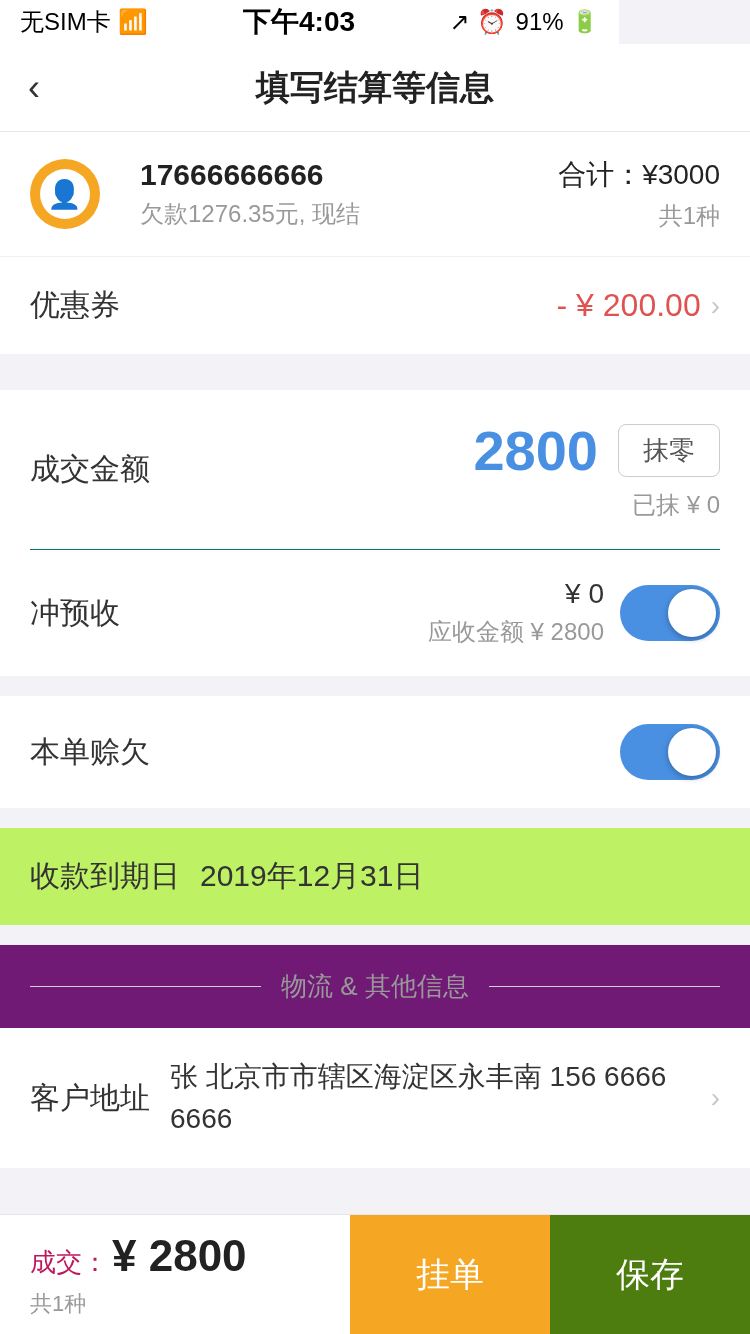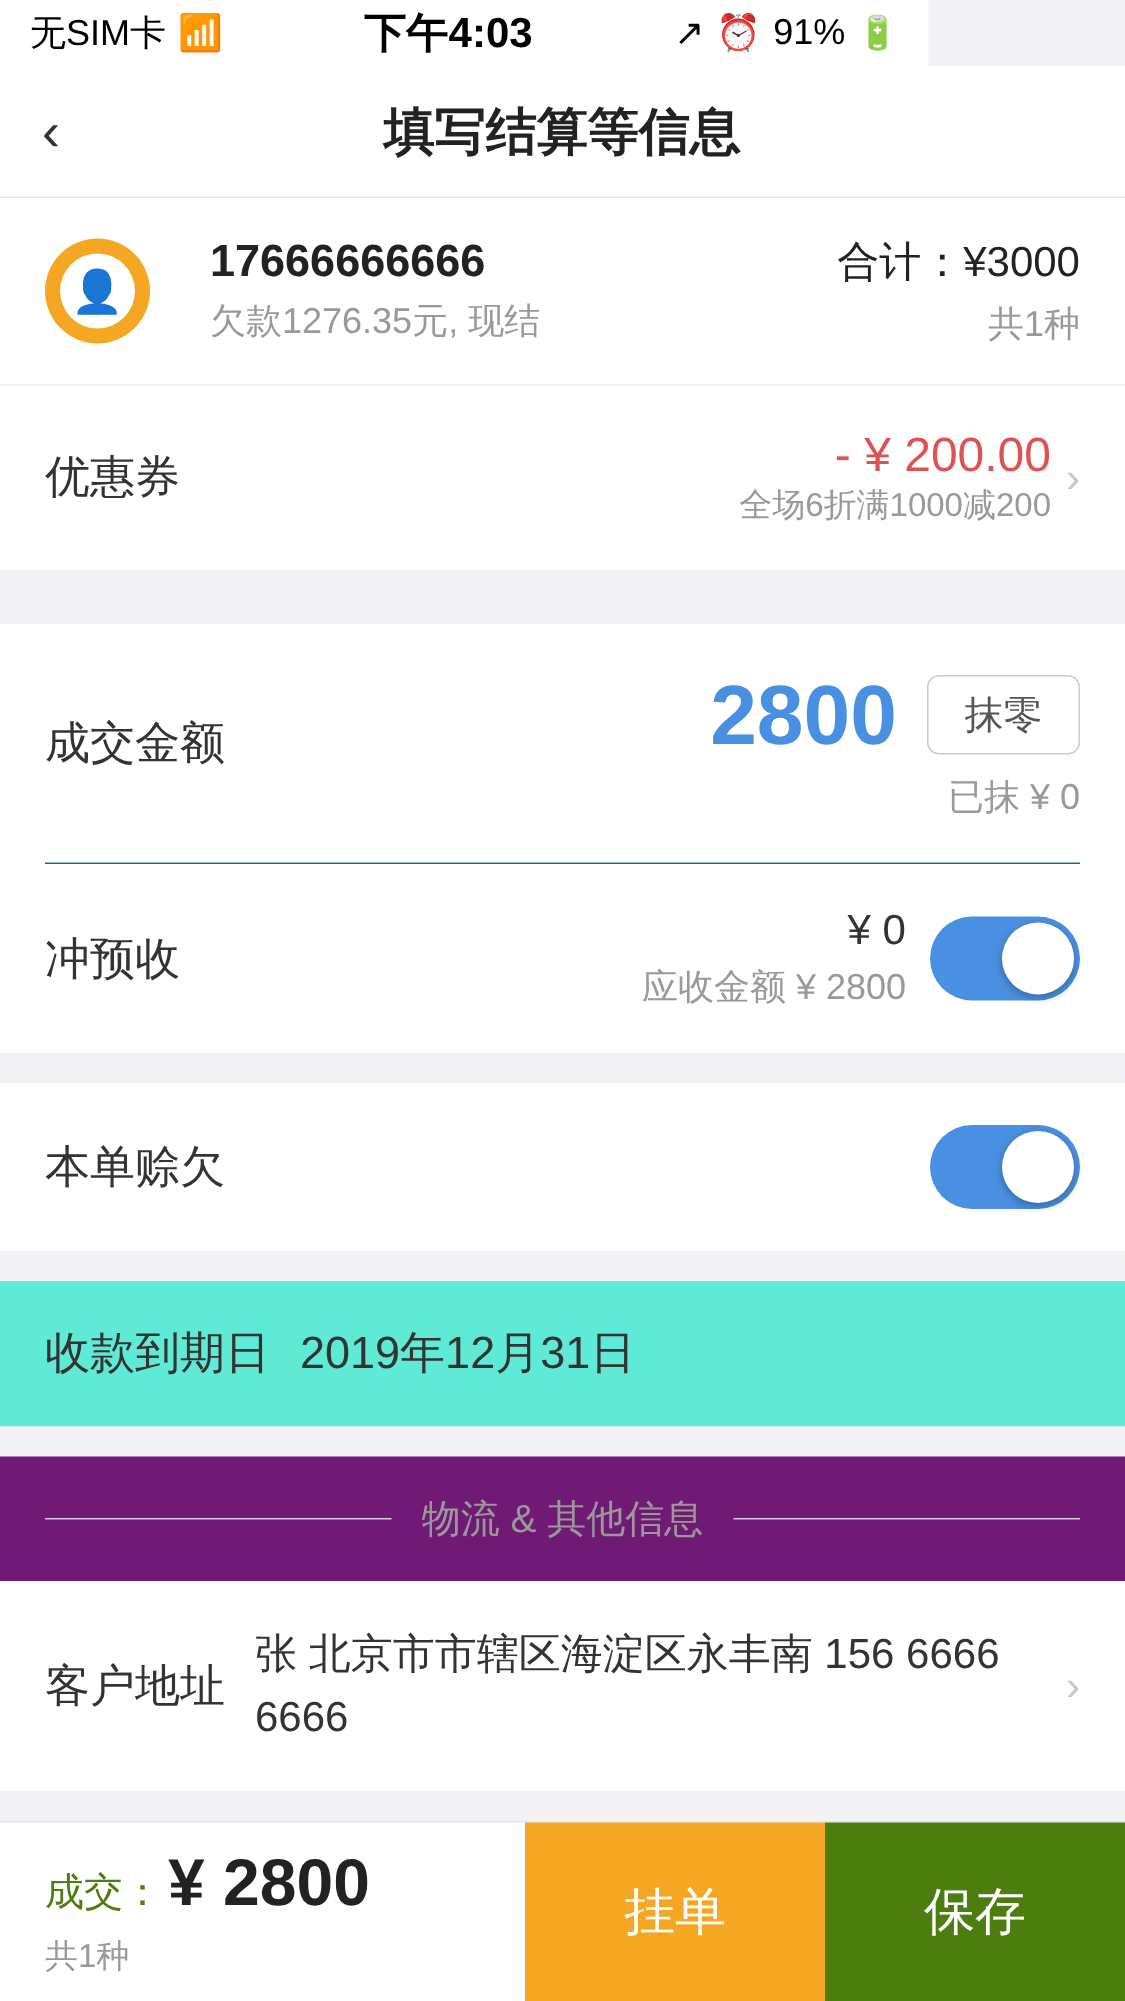--- a/index.html
+++ b/index.html
@@ -191,21 +191,21 @@
       background: #fff;
       box-shadow: 0 2px 6px rgba(0,0,0,0.3);
     }
 
     
     .due-date-row {
       display: flex;
       align-items: center;
       padding: 28px 30px;
       gap: 20px;
-      background: #5eead4;
+      background: #bef264;
     }
     .due-date-label { font-size: 30px; color: #333; }
     .due-date-value { font-size: 30px; color: #333; }
 
     
     .logistics-divider {
       display: flex;
       align-items: center;
       justify-content: center;
       padding: 24px 30px;
@@ -325,21 +325,20 @@
         <span class="total-amount">合计：¥3000</span>
         <span class="total-count">共1种</span>
       </div>
     </div>
 
     <div class="coupon-row">
       <span class="coupon-label">优惠券</span>
       <div class="coupon-right">
         <div class="coupon-discount">
           <span class="coupon-amount">- ¥ 200.00</span>
-          <span class="coupon-desc">全场6折满1000减200</span>
         </div>
         <span class="chevron-right">›</span>
       </div>
     </div>
   </div>
 
   <div class="section-divider"></div>
 
   <div class="form-section">
     <div class="form-row">
@@ -401,21 +400,21 @@
     </div>
   </div>
 
   <div style="height:200px;background:#f2f2f7;"></div>
 
 </div>
 
 <div class="bottom-bar">
   <div class="bottom-summary">
     <div style="display:flex;align-items:baseline;gap:4px;">
-      <span style="font-size:26px;color:#4d7c0f;">成交：</span>
+      <span style="font-size:26px;color:#be185d;">成交：</span>
       <span style="font-size:44px;font-weight:600;color:#222;">¥ 2800</span>
     </div>
     <span style="font-size:22px;color:#999;">共1种</span>
   </div>
   <div class="bottom-btns">
     <div class="btn-hang">挂单</div>
     <div class="btn-save">保存</div>
   </div>
 </div>
 

